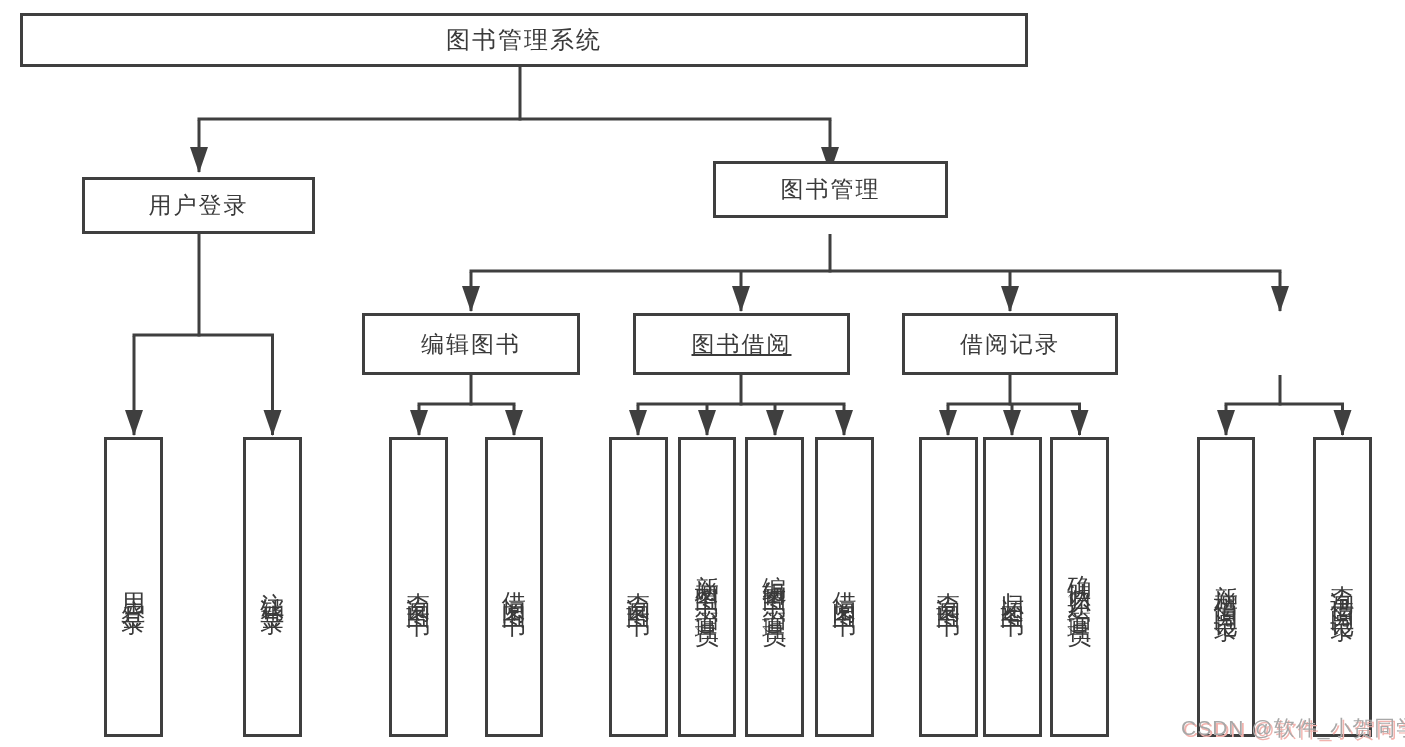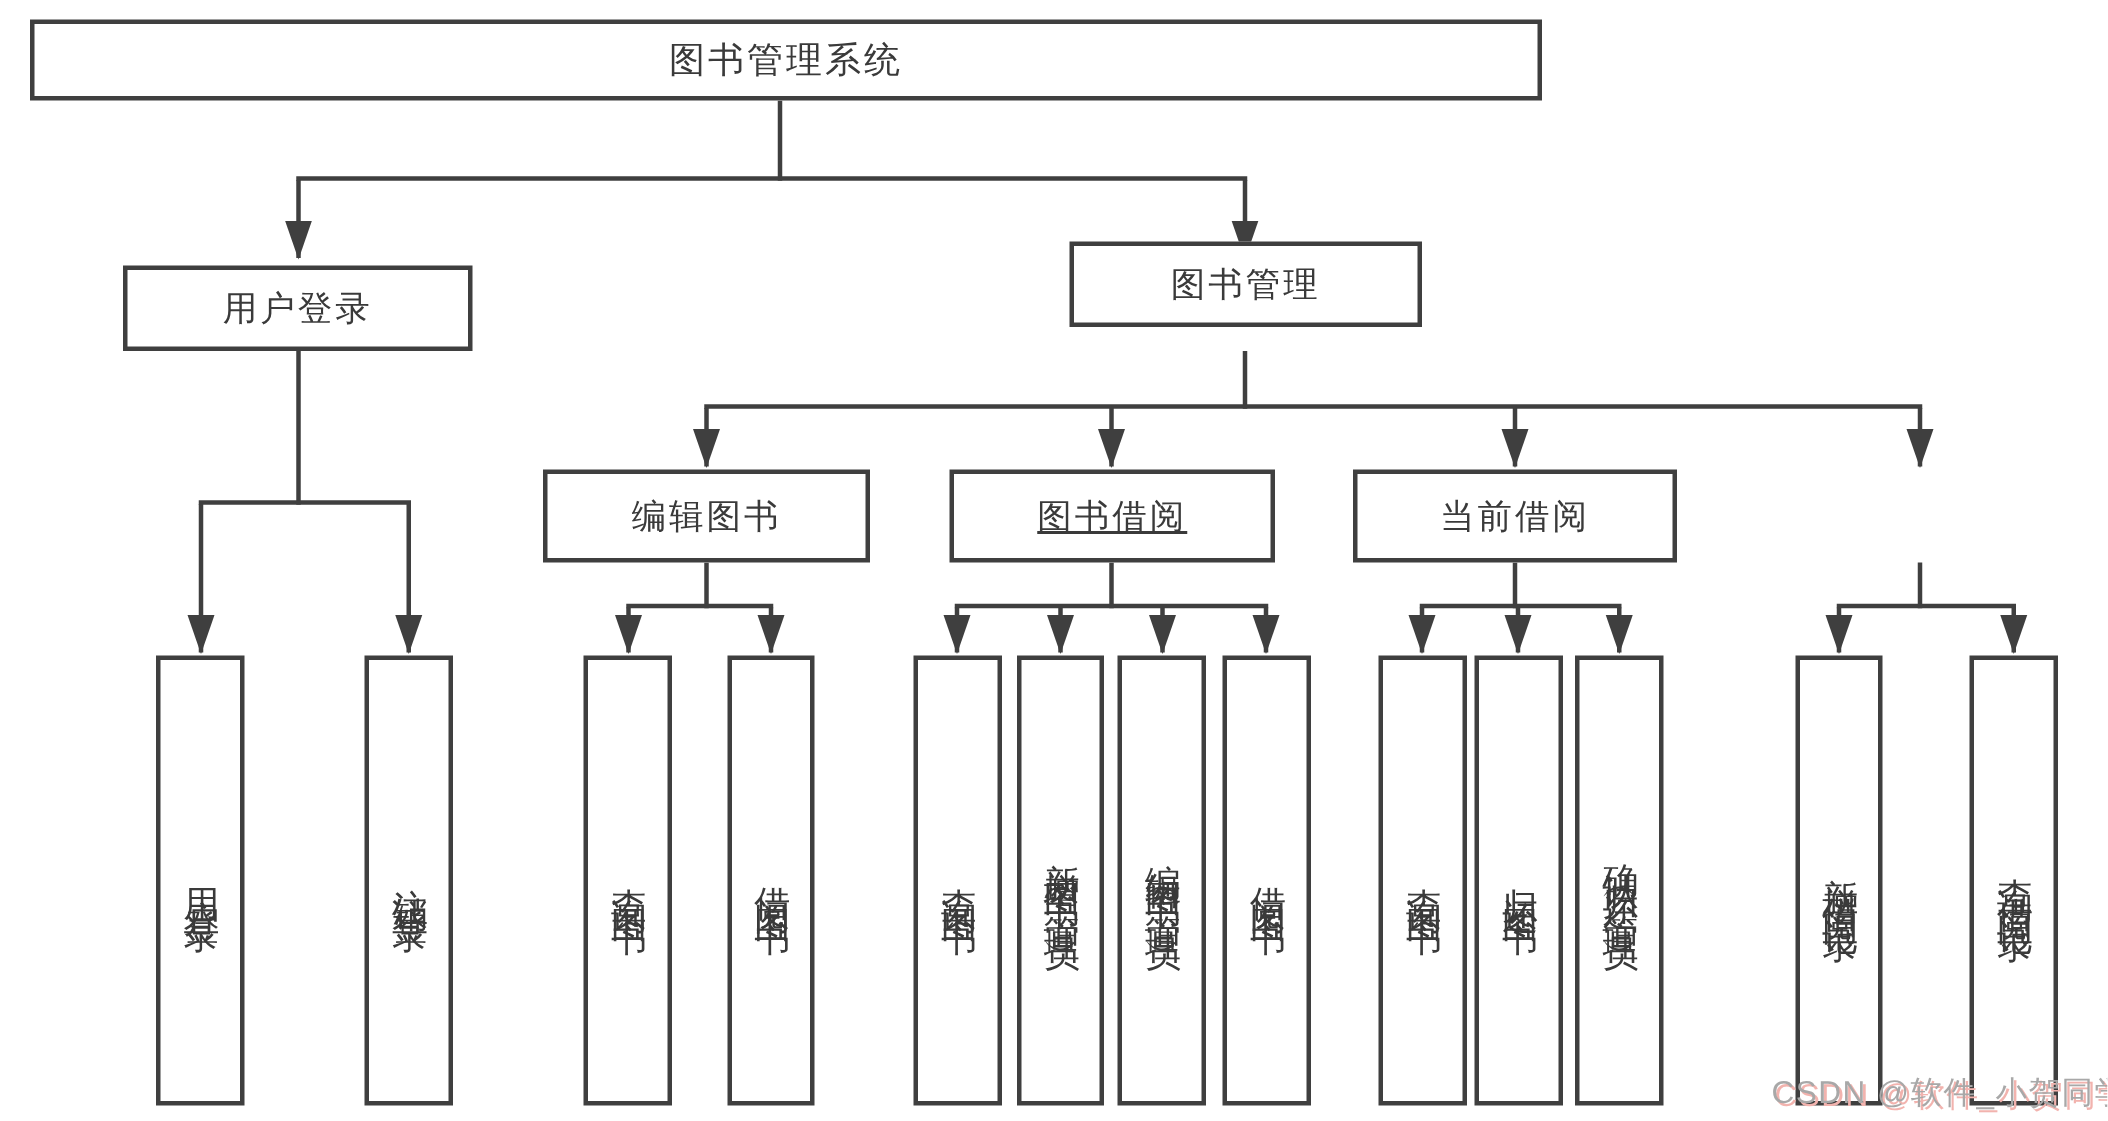--- a/index.html
+++ b/index.html
@@ -90,21 +90,21 @@
     <span class="hlabel">图书管理</span>
   </div>
 
   <div class="node" style="left:362px; top:313px; width:218px; height:62px;">
     <span class="hlabel">编辑图书</span>
   </div>
   <div class="node" style="left:633px; top:313px; width:217px; height:62px;text-decoration:underline;">
     <span class="hlabel">图书借阅</span>
   </div>
   <div class="node" style="left:902px; top:313px; width:216px; height:62px;">
-    <span class="hlabel">当前借阅</span>
+    <span class="hlabel">借阅记录</span>
   </div>
 
   <div class="node leaf" style="left:104px; width:59px;">
     <span class="vlabel">用户登录</span>
   </div>
   <div class="node leaf" style="left:243px; width:59px;">
     <span class="vlabel">注销登录</span>
   </div>
 
   <div class="node leaf" style="left:389px; width:59px;">

